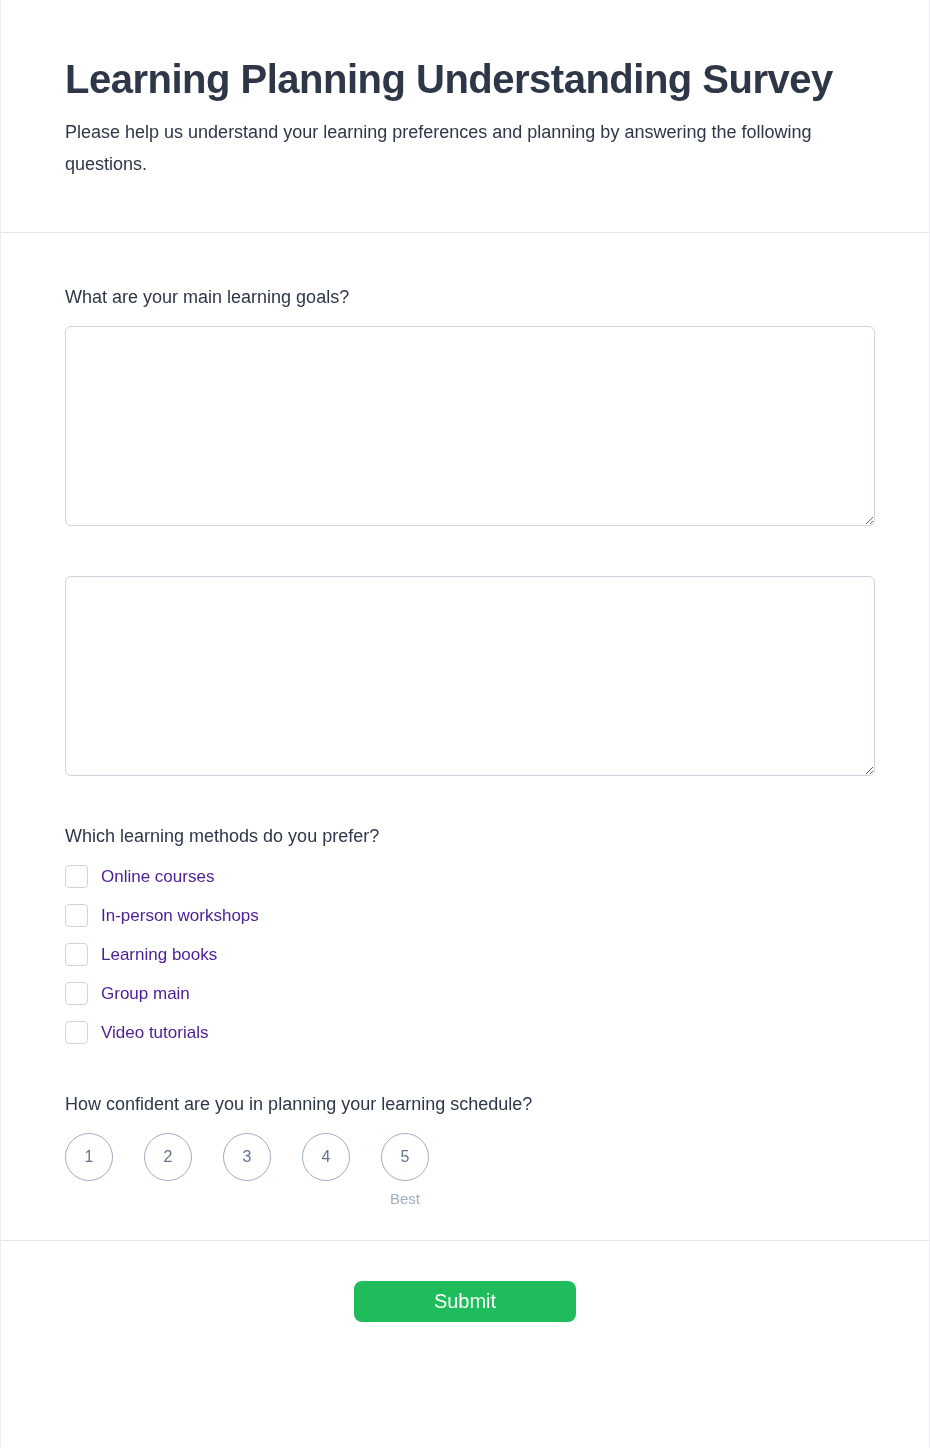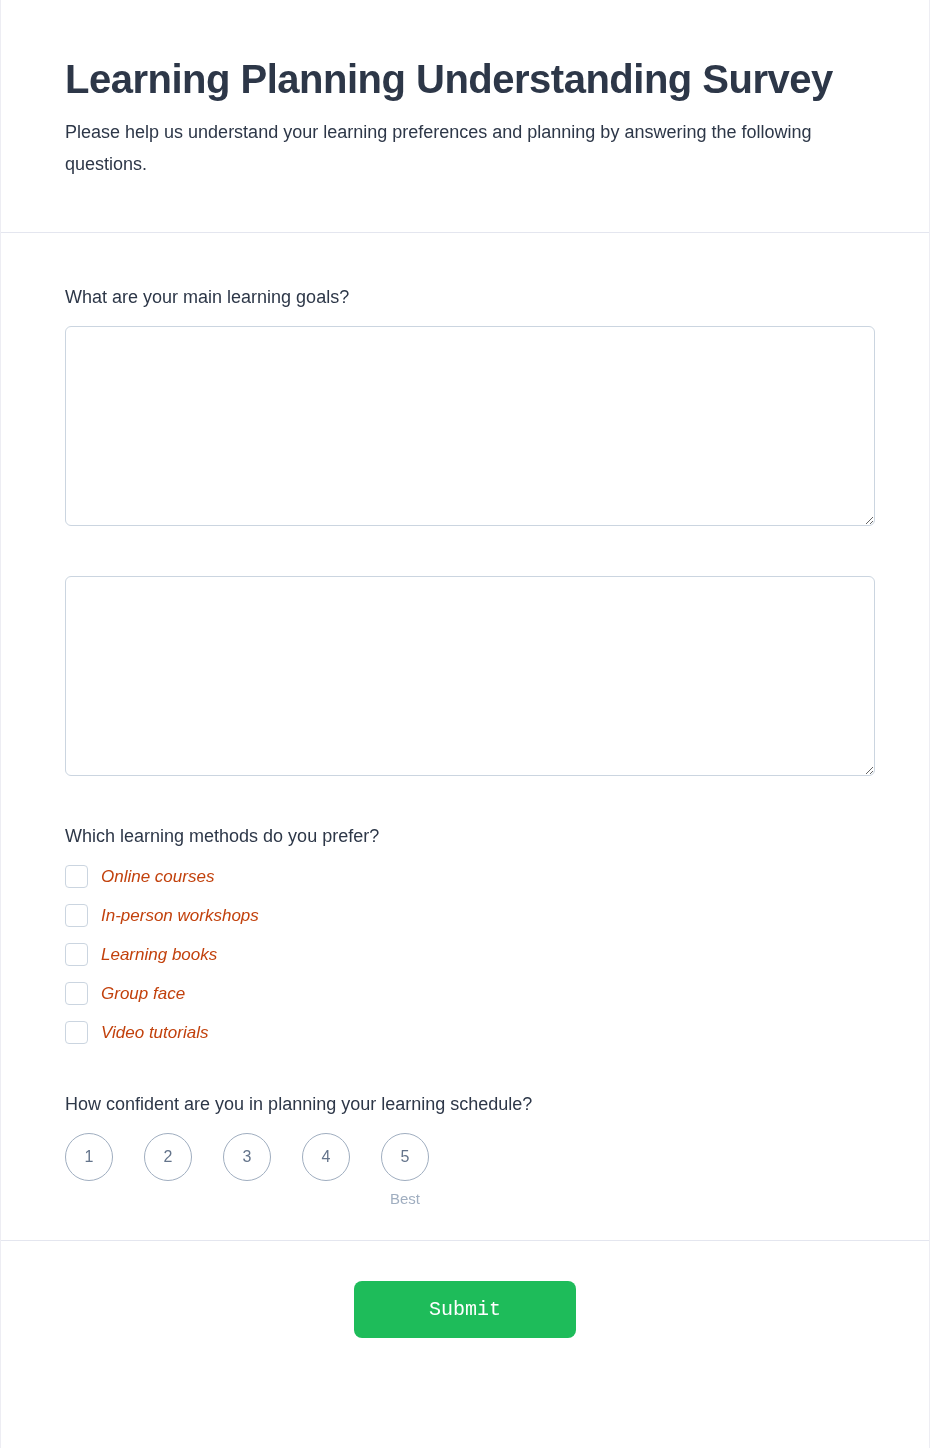--- a/index.html
+++ b/index.html
@@ -83,23 +83,22 @@
     height: 23px;
     border: 1px solid #cbd5e0;
     border-radius: 4px;
     background: #ffffff;
     margin: 0 13px 0 0;
     cursor: pointer;
     flex: 0 0 auto;
   }
   .checkbox-label {
     font-size: 17px;
-    color: #c2410c;
+    color: #4c1d95;
     line-height: 23px;
-    font-style: italic;
   }
 
   
   .rating-block { margin-bottom: 0; }
   .rating-row {
     display: flex;
     gap: 31px;
     margin-top: 1px;
   }
   .rating-item {
@@ -133,25 +132,25 @@
   
   .footer {
     margin-top: 32px;
     border-top: 1px solid #e4e6ef;
     padding: 40px 0 51px 0;
     display: flex;
     justify-content: center;
   }
   .submit-button {
     width: 222px;
-    height: 57px;
+    height: 41px;
     background: #1ebc5a;
     color: #ffffff;
     font-size: 20px;
-    font-family: Liberation Mono, monospace;
+    font-family: Liberation Sans, sans-serif;
     border: none;
     border-radius: 8px;
     cursor: pointer;
   }
 </style>
 </head>
 <body>
 
 <header class="header">
   <h1 class="page-title">Learning Planning Understanding Survey</h1>
@@ -181,21 +180,21 @@
       <label class="checkbox-row">
         <input type="checkbox" class="checkbox-box" style="">
         <span class="checkbox-label">In-person workshops</span>
       </label>
       <label class="checkbox-row">
         <input type="checkbox" class="checkbox-box" style="">
         <span class="checkbox-label">Learning books</span>
       </label>
       <label class="checkbox-row">
         <input type="checkbox" class="checkbox-box" style="">
-        <span class="checkbox-label">Group face</span>
+        <span class="checkbox-label">Group main</span>
       </label>
       <label class="checkbox-row">
         <input type="checkbox" class="checkbox-box" style="">
         <span class="checkbox-label">Video tutorials</span>
       </label>
     </div>
   </section>
 
   <section class="question-block rating-block">
     <label class="question-label">How confident are you in planning your learning schedule?</label>

